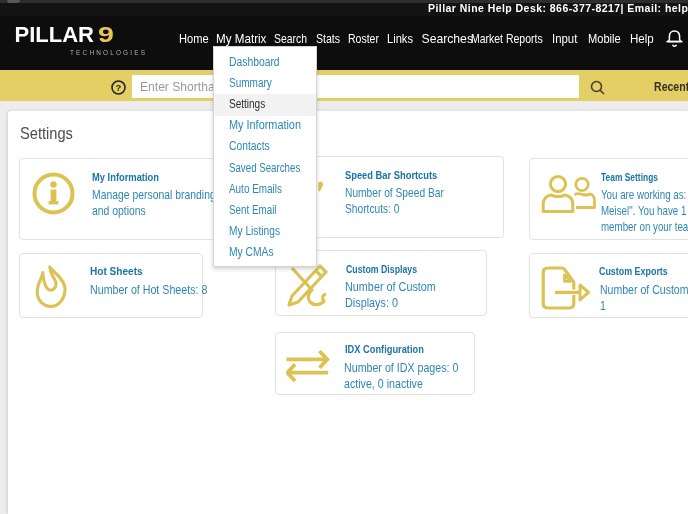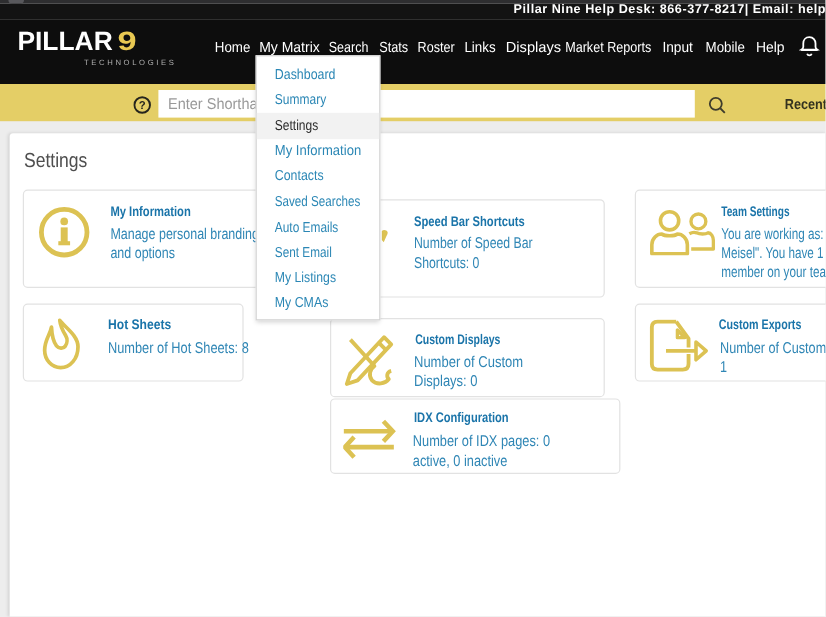--- a/index.html
+++ b/index.html
@@ -37,21 +37,21 @@
   <div class="abs" id="helptext">Pillar Nine Help Desk: 866-377-8217| Email: helpdesk@pillarnine.com</div>
   <div class="abs" id="header"></div>
   <div class="abs" id="logo">PILLAR<span class="nine">9</span></div>
   <div class="abs" id="tech">TECHNOLOGIES</div>
   <div class="abs nav" style="left:178.6px;transform:scaleX(0.91)">Home</div>
   <div class="abs nav" style="left:215.5px;transform:scaleX(0.955)">My Matrix</div>
   <div class="abs nav" style="left:274px;transform:scaleX(0.853)">Search</div>
   <div class="abs nav" style="left:315.6px;transform:scaleX(0.866)">Stats</div>
   <div class="abs nav" style="left:348.3px;transform:scaleX(0.862)">Roster</div>
   <div class="abs nav" style="left:386.8px;transform:scaleX(0.913)">Links</div>
-  <div class="abs nav" style="left:421.5px;transform:scaleX(1.0)">Displays</div>
+  <div class="abs nav" style="left:421.5px;transform:scaleX(1.0)">Searches</div>
   <div class="abs nav" style="left:471px;transform:scaleX(0.86)">Market Reports</div>
   <div class="abs nav" style="left:551.5px;transform:scaleX(0.935)">Input</div>
   <div class="abs nav" style="left:588px;transform:scaleX(0.91)">Mobile</div>
   <div class="abs nav" style="left:629.5px;transform:scaleX(0.95)">Help</div>
   <svg class="abs" style="left:666px;top:29px" width="17" height="19" viewBox="0 0 17 19">
     <path d="M8.5 2 C5.2 2 3.4 4.4 3.4 7.2 L3.4 10.2 C3.4 11.2 2.6 11.9 1.8 12.4 L15.2 12.4 C14.4 11.9 13.6 11.2 13.6 10.2 L13.6 7.2 C13.6 4.4 11.8 2 8.5 2 Z" fill="none" stroke="#fff" stroke-width="1.5"></path>
     <line x1="1.6" y1="12.6" x2="15.4" y2="12.6" stroke="#fff" stroke-width="1.6"></line>
     <path d="M6.6 15.8 A2 2 0 0 0 10.4 15.8" fill="none" stroke="#fff" stroke-width="1.5"></path>
   </svg>
   <div class="abs" id="ybar"></div>
@@ -72,21 +72,21 @@
   <div class="abs card" style="left:19px;top:158px;width:232px;height:82px">
     <svg class="abs" style="left:12px;top:13px" width="43" height="43" viewBox="0 0 43 43">
       <circle cx="21.5" cy="21.5" r="19" fill="none" stroke="#dcc253" stroke-width="4"></circle>
       <circle cx="21.5" cy="12.5" r="3.2" fill="#dcc253"></circle>
       <rect x="18.6" y="17.5" width="5.8" height="13" fill="#dcc253"></rect>
       <rect x="16.6" y="29" width="9.8" height="3.4" fill="#dcc253"></rect>
     </svg>
     <div class="ct" style="left:71.5px;transform:scaleX(0.806)">My Information</div>
     <div class="cd" style="left:71.5px;transform:scaleX(0.80)">Manage personal branding<br>and options</div>
   </div>
-  <div class="abs card" style="left:275px;top:166px;width:229px;height:82px">
+  <div class="abs card" style="left:275px;top:156px;width:229px;height:82px">
     <svg class="abs" style="left:40px;top:24px" width="10" height="12" viewBox="0 0 10 12">
       <path d="M2.2 1.4 C3.6 0.2 6.4 0.6 7 2.4 C7.3 3.6 6.6 5 5.9 6 L3.8 10.8 L2.2 9 Z" fill="#dcc253"></path>
     </svg>
     <div class="ct" style="left:69px;transform:scaleX(0.805)">Speed Bar Shortcuts</div>
     <div class="cd" style="left:69px;transform:scaleX(0.786)">Number of Speed Bar<br>Shortcuts: 0</div>
   </div>
   <div class="abs card" style="left:529px;top:158px;width:232px;height:82px">
     <svg class="abs" style="left:11px;top:15px" width="55" height="39" viewBox="0 0 55 39">
       <circle cx="17" cy="10" r="7.6" fill="none" stroke="#dcc253" stroke-width="3"></circle>
       <path d="M2.2 37.5 L2.2 30 C2.2 24.5 6.5 21 10.5 21 C13 23 21 23 23.5 21 C27.5 21 31.8 24.5 31.8 30 L31.8 37.5 Z" fill="none" stroke="#dcc253" stroke-width="3" stroke-linejoin="round"></path>
@@ -97,41 +97,41 @@
     <div class="cd" style="left:70.5px;transform:scaleX(0.75)">You are working as: "Susan M<br>Meisel". You have 1<br>member on your team.</div>
   </div>
 
   <div class="abs card" style="left:19px;top:252.5px;width:184px;height:65.5px">
     <svg class="abs" style="left:15px;top:11.5px" width="32" height="44" viewBox="0 0 32 44">
       <path d="M14.8 2 C18.8 7.4 30 14.4 30 23.9 C30 33.9 23.6 41.4 15.6 41.4 C8.1 41.4 2.2 34.9 2.2 26.9 C2.2 17.9 7.1 13.4 7.9 7.6 C8.2 13.9 9.6 19.9 12.1 23.2 C14.1 25.6 17.6 26 19.4 23.4 C21.1 21.2 21.4 17.4 19.6 14.4 C17.1 10.4 15.3 6.4 14.8 2 Z" fill="none" stroke="#dcc253" stroke-width="3.1" stroke-linejoin="round"></path>
     </svg>
     <div class="ct" style="left:69.5px;transform:scaleX(0.87)">Hot Sheets</div>
     <div class="cd" style="left:70px;transform:scaleX(0.82)">Number of Hot Sheets: 8</div>
   </div>
-  <div class="abs card" style="left:275px;top:265px;width:229px;height:65.5px">
+  <div class="abs card" style="left:275px;top:250px;width:212px;height:65.5px">
     <svg class="abs" style="left:10px;top:12px" width="44" height="44" viewBox="0 0 44 44">
       <path d="M34 3 L40 9 L12 39 L3 42 L6 33 Z" fill="none" stroke="#dcc253" stroke-width="3.2" stroke-linejoin="round"></path>
       <line x1="30" y1="8" x2="36" y2="14" stroke="#dcc253" stroke-width="3.2"></line>
       <path d="M6 5 L26 27 C22 30 21 35 24 39 C28 43 35 42 38 38 C36 36 36 32 40 31" fill="none" stroke="#dcc253" stroke-width="3.2" stroke-linejoin="round"></path>
     </svg>
     <div class="ct" style="left:69.5px;transform:scaleX(0.755)">Custom Displays</div>
     <div class="cd" style="left:68.5px;transform:scaleX(0.833)">Number of Custom<br>Displays: 0</div>
   </div>
   <div class="abs card" style="left:529px;top:252.5px;width:232px;height:65.5px">
     <svg class="abs" style="left:11px;top:12px" width="50" height="44" viewBox="0 0 50 44">
       <path d="M22.5 2 L7 2 C4 2 2.2 3.8 2.2 6.8 L2.2 37.2 C2.2 40.2 4 42 7 42 L28 42 C31 42 32.8 40.2 32.8 37.2 L32.8 29 M32.8 23.5 L32.8 16.2 L22.5 2" fill="none" stroke="#dcc253" stroke-width="3.2" stroke-linejoin="round"></path>
       <path d="M23.5 9 L23.5 15.4 L29.5 15.4 Z" fill="none" stroke="#dcc253" stroke-width="2.8" stroke-linejoin="round"></path>
       <line x1="14" y1="26.4" x2="38.5" y2="26.4" stroke="#dcc253" stroke-width="3.3"></line>
       <path d="M39 19 L47.5 26.4 L39 33.8 Z" fill="none" stroke="#dcc253" stroke-width="3" stroke-linejoin="round"></path>
     </svg>
     <div class="ct" style="left:69px;transform:scaleX(0.768)">Custom Exports</div>
     <div class="cd" style="left:69.5px;transform:scaleX(0.811)">Number of Custom Exports:<br>1</div>
   </div>
 
-  <div class="abs card" style="left:275px;top:331.5px;width:242px;height:63px">
+  <div class="abs card" style="left:275px;top:331.5px;width:200px;height:63px">
     <svg class="abs" style="left:10px;top:16.5px" width="44" height="34" viewBox="0 0 44 34">
       <line x1="0.5" y1="10.4" x2="39" y2="10.4" stroke="#dcc253" stroke-width="3.8"></line>
       <path d="M33.5 2 L41.3 10.4 L33.5 18.8" fill="none" stroke="#dcc253" stroke-width="3.8"></path>
       <line x1="3" y1="23.6" x2="42.2" y2="23.6" stroke="#dcc253" stroke-width="3.8"></line>
       <path d="M9.1 15.2 L1.3 23.6 L9.1 32" fill="none" stroke="#dcc253" stroke-width="3.8"></path>
     </svg>
     <div class="ct" style="left:68.5px;top:10.4px;transform:scaleX(0.80)">IDX Configuration</div>
     <div class="cd" style="left:68px;top:27.4px;transform:scaleX(0.82)">Number of IDX pages: 0<br>active, 0 inactive</div>
   </div>
 

